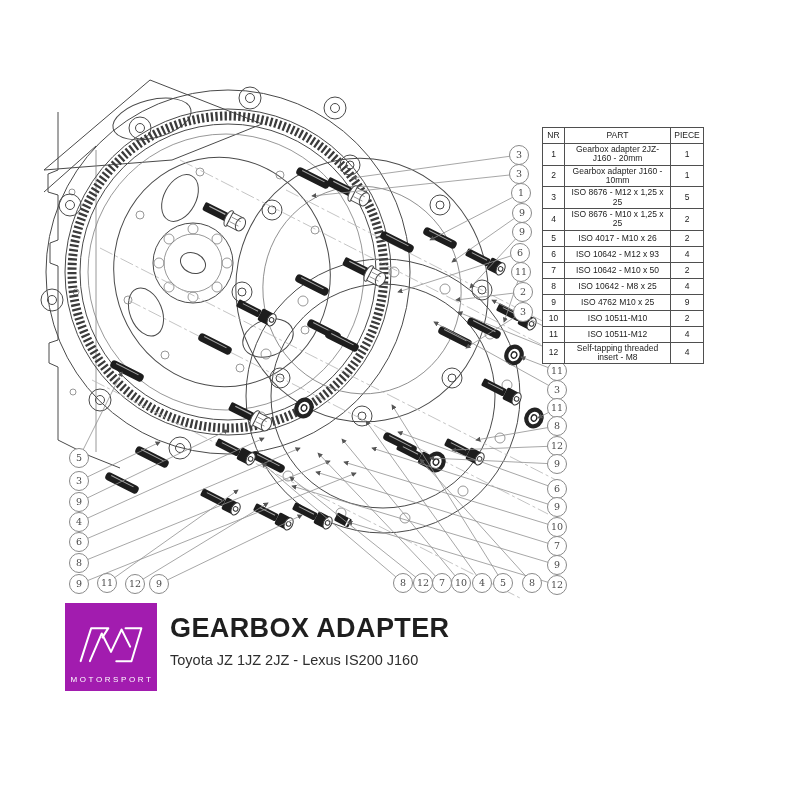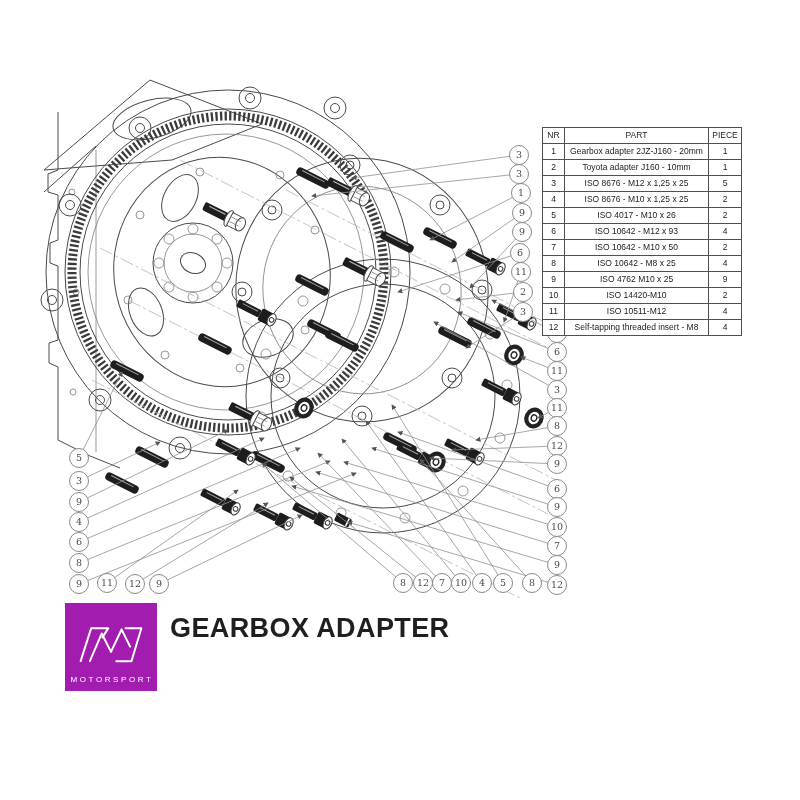--- a/index.html
+++ b/index.html
@@ -11,21 +11,21 @@
   #diagram{position:absolute;left:0;top:0;}
   .outline{stroke:#4a4a4a;fill:none;stroke-width:1;}
   .outline-light{stroke:#7d7d7d;fill:none;stroke-width:0.8;}
   .teeth{stroke:#3b3b3b;fill:none;}
   .centerline{stroke:#b5b5b5;stroke-width:0.8;fill:none;stroke-dasharray:14 3 3 3;}
   .leader{stroke:#909090;stroke-width:0.8;fill:none;}
   .callout{fill:#ffffff;stroke:#8a8a8a;stroke-width:1;}
   .callout-num{font-size:9.5px;fill:#4a4a4a;text-anchor:middle;}
 
   
-  #parts-table{position:absolute;left:542px;top:127px;width:200px;border-collapse:collapse;
+  #parts-table{position:absolute;left:542px;top:127px;width:162px;border-collapse:collapse;
                font-size:8.5px;color:#1c1c1c;background:#fff;}
   #parts-table th,#parts-table td{border:1px solid #4f4f4f;padding:1px 3px;height:13px;
                font-weight:normal;line-height:1.1;}
   #parts-table th{text-align:center;font-size:8.5px;}
   .col-nr{width:15px;text-align:center;}
   .col-part{text-align:center;}
   .col-piece{width:26px;text-align:center;}
 
   
   #logo{position:absolute;left:65px;top:603px;width:92px;height:88px;display:flex;
@@ -486,21 +486,21 @@
       </tr>
     </thead>
     <tbody>
         <tr>
           <td class="col-nr">1</td>
           <td class="col-part">Gearbox adapter 2JZ-J160 - 20mm</td>
           <td class="col-piece">1</td>
         </tr>
         <tr>
           <td class="col-nr">2</td>
-          <td class="col-part">Toyota adapter J160 - 10mm</td>
+          <td class="col-part">Gearbox adapter J160 - 10mm</td>
           <td class="col-piece">1</td>
         </tr>
         <tr>
           <td class="col-nr">3</td>
           <td class="col-part">ISO 8676 - M12 x 1,25 x 25</td>
           <td class="col-piece">5</td>
         </tr>
         <tr>
           <td class="col-nr">4</td>
           <td class="col-part">ISO 8676 - M10 x 1,25 x 25</td>
@@ -526,21 +526,21 @@
           <td class="col-part">ISO 10642 - M8 x 25</td>
           <td class="col-piece">4</td>
         </tr>
         <tr>
           <td class="col-nr">9</td>
           <td class="col-part">ISO 4762 M10 x 25</td>
           <td class="col-piece">9</td>
         </tr>
         <tr>
           <td class="col-nr">10</td>
-          <td class="col-part">ISO 14420-M10</td>
+          <td class="col-part">ISO 10511-M10</td>
           <td class="col-piece">2</td>
         </tr>
         <tr>
           <td class="col-nr">11</td>
           <td class="col-part">ISO 10511-M12</td>
           <td class="col-piece">4</td>
         </tr>
         <tr>
           <td class="col-nr">12</td>
           <td class="col-part">Self-tapping threaded insert - M8</td>
@@ -555,16 +555,17 @@
         <path d="M4,58 L20,8 L46,8 L37,22"></path>
         <path d="M18,58 L36,16 L50,44 L66,10 L79,36"></path>
         <path d="M96,8 L72,8 M96,8 L81,58 L58,58"></path>
       </g>
     </svg>
     <div id="logo-motorsport">MOTORSPORT</div>
   </div>
 
   <div id="title-block">
     <div id="page-title">GEARBOX ADAPTER</div>
+    <div id="page-subtitle">Toyota JZ 1JZ 2JZ - Lexus IS200 J160</div>
   </div>
 
 
 </div>
 
 </body></html>

